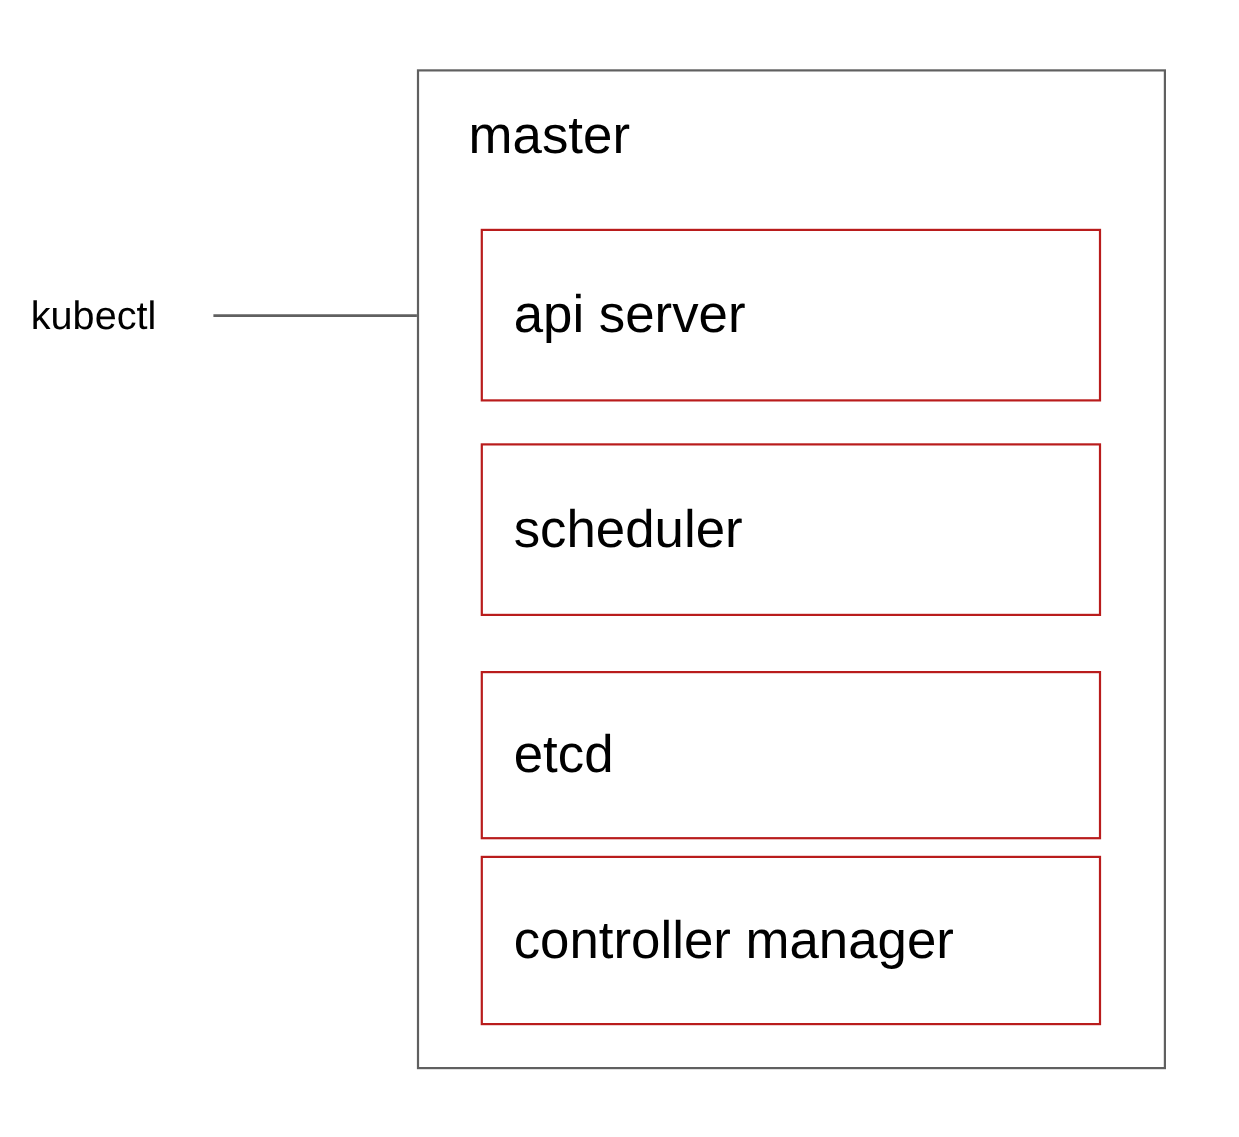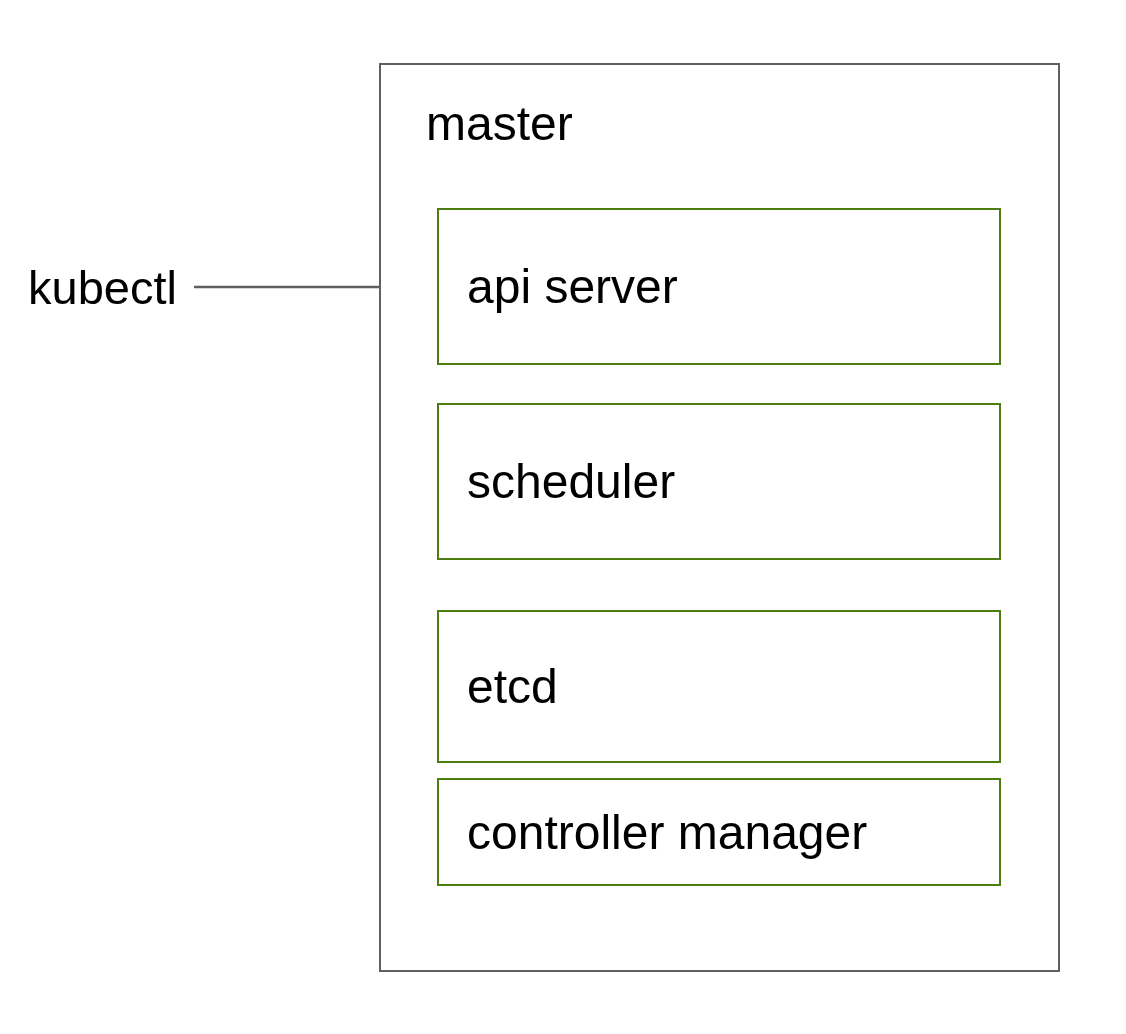--- a/index.html
+++ b/index.html
@@ -28,41 +28,41 @@
     color: #000000;
     white-space: nowrap;
     margin-left: 21px;
   }
 
   
   .component-box {
     position: absolute;
     left: 437px;
     width: 564px;
-    border: 2px solid #4d7c0f;
+    border: 2px solid #b91c1c;
     background: #ffffff;
     display: flex;
     align-items: center;
     padding-left: 28px;
     font-size: 48px;
     color: #000000;
     white-space: nowrap;
   }
   .box-api-server        { top: 208px; height: 157px; }
   .box-scheduler         { top: 403px; height: 157px; }
   .box-etcd              { top: 590px; height: 153px; margin-top: 20px; }
-  .box-controller-manager{ top: 778px; height: 108px; }
+  .box-controller-manager{ top: 778px; height: 154px; }
 
   
   .kubectl-label {
     position: absolute;
     left: 28px; top: 259px;
     height: 56px;
     display: flex; align-items: center;
-    font-size: 47px;
+    font-size: 36px;
     color: #000000;
     white-space: nowrap;
   }
 
   
   .arrow-svg {
     position: absolute;
     left: 192px; top: 275px;
     width: 248px; height: 24px;
   }

